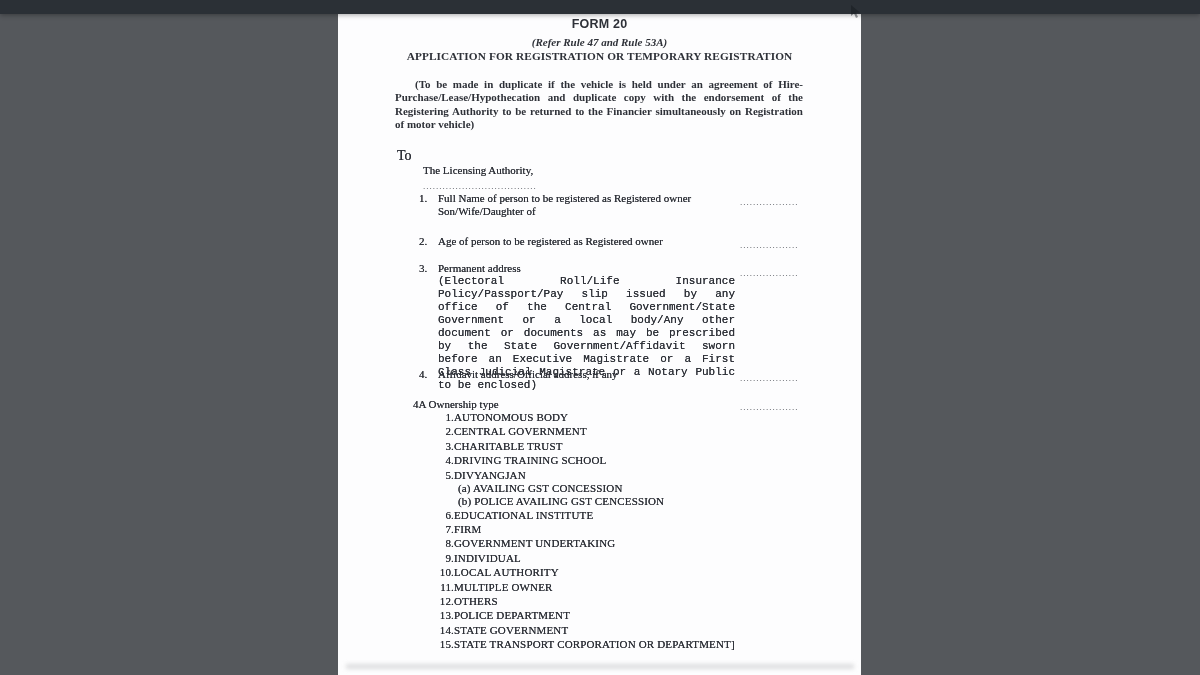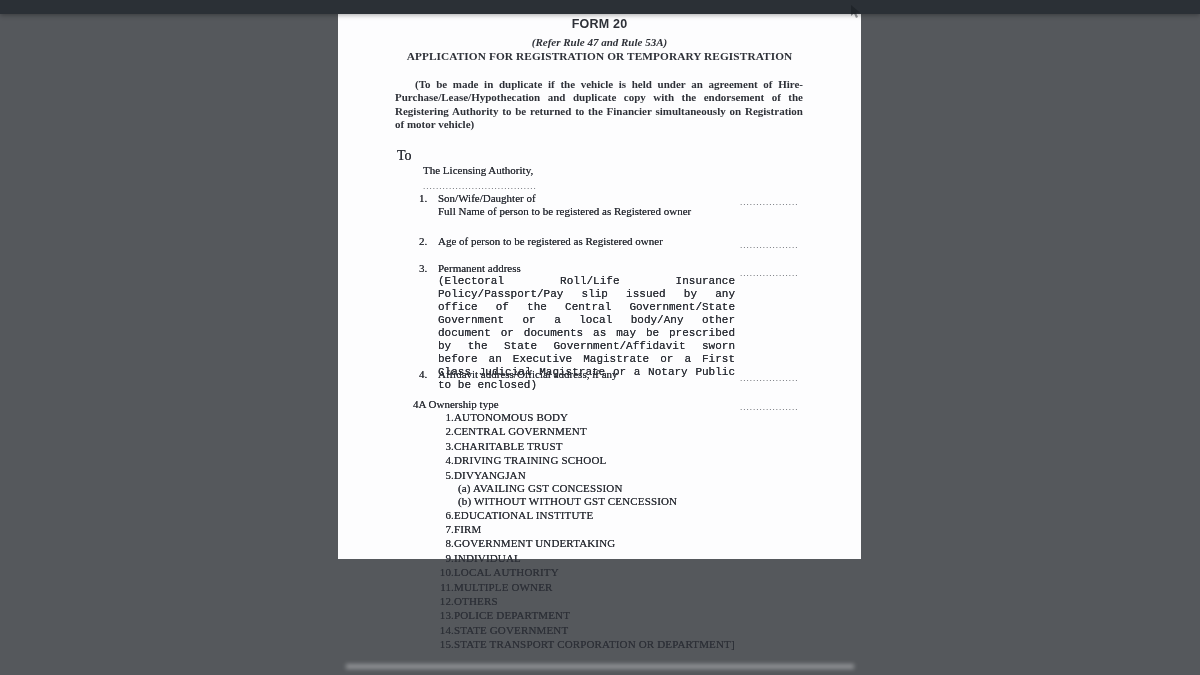--- a/index.html
+++ b/index.html
@@ -6,21 +6,21 @@
   body{
     width:1200px;height:675px;position:relative;overflow:hidden;
     background:#55585c;
     font-family:"Liberation Serif", serif;
   }
   .topbar{
     position:absolute;left:0;top:0;width:1200px;height:14px;
     background:#2b3036;box-shadow:0 1px 5px rgba(0,0,0,.35);z-index:3;
   }
   .page{
-    position:absolute;left:338px;top:14px;width:523px;height:545px;
+    position:absolute;left:338px;top:14px;width:523px;height:661px;
     background:#fdfdfe;color:#2e3138;z-index:1;
   }
   .abs{position:absolute;}
   .center{left:0;width:100%;text-align:center;}
   .soft{text-shadow:0 0 .5px currentColor;}
   .form-number{
     font-family:"Liberation Sans", sans-serif;font-weight:bold;
     font-size:12.5px;letter-spacing:.2px;
   }
   .rule-ref{font-size:11px;font-weight:bold;font-style:italic;}
@@ -76,22 +76,22 @@
 
   <div class="abs to-line soft" style="top:134px">To</div>
 
   <div class="abs addressee soft" style="top:150px">The Licensing Authority,</div>
 
   <div class="abs leader addressee-leader" style="top:167px">................................................</div>
 
   <div class="abs item soft" style="top:178px">
     <span class="no">1.</span>
     <span class="body">
+      <span class="line">Full Name of person to be registered as Registered owner</span>
       <span class="line">Son/Wife/Daughter of</span>
-      <span class="line">Full Name of person to be registered as Registered owner</span>
     </span>
   </div>
   <div class="abs leader field-leader" style="top:183px">...............................</div>
 
   <div class="abs item soft" style="top:221px">
     <span class="no">2.</span>
     <span class="body">
       <span class="line">Age of person to be registered as Registered owner</span>
     </span>
   </div>
@@ -133,21 +133,21 @@
     <div class="opt">
       <span class="no">4.</span>
       <span class="lbl">DRIVING TRAINING SCHOOL</span>
     </div>
     <div>
       <div class="opt">
         <span class="no">5.</span>
         <span class="lbl">DIVYANGJAN</span>
       </div>
       <div class="opt-sub">(a) AVAILING GST CONCESSION</div>
-      <div class="opt-sub">(b) WITHOUT WITHOUT GST CENCESSION</div>
+      <div class="opt-sub">(b) POLICE AVAILING GST CENCESSION</div>
     </div>
     <div class="opt">
       <span class="no">6.</span>
       <span class="lbl">EDUCATIONAL INSTITUTE</span>
     </div>
     <div class="opt">
       <span class="no">7.</span>
       <span class="lbl">FIRM</span>
     </div>
     <div class="opt">

